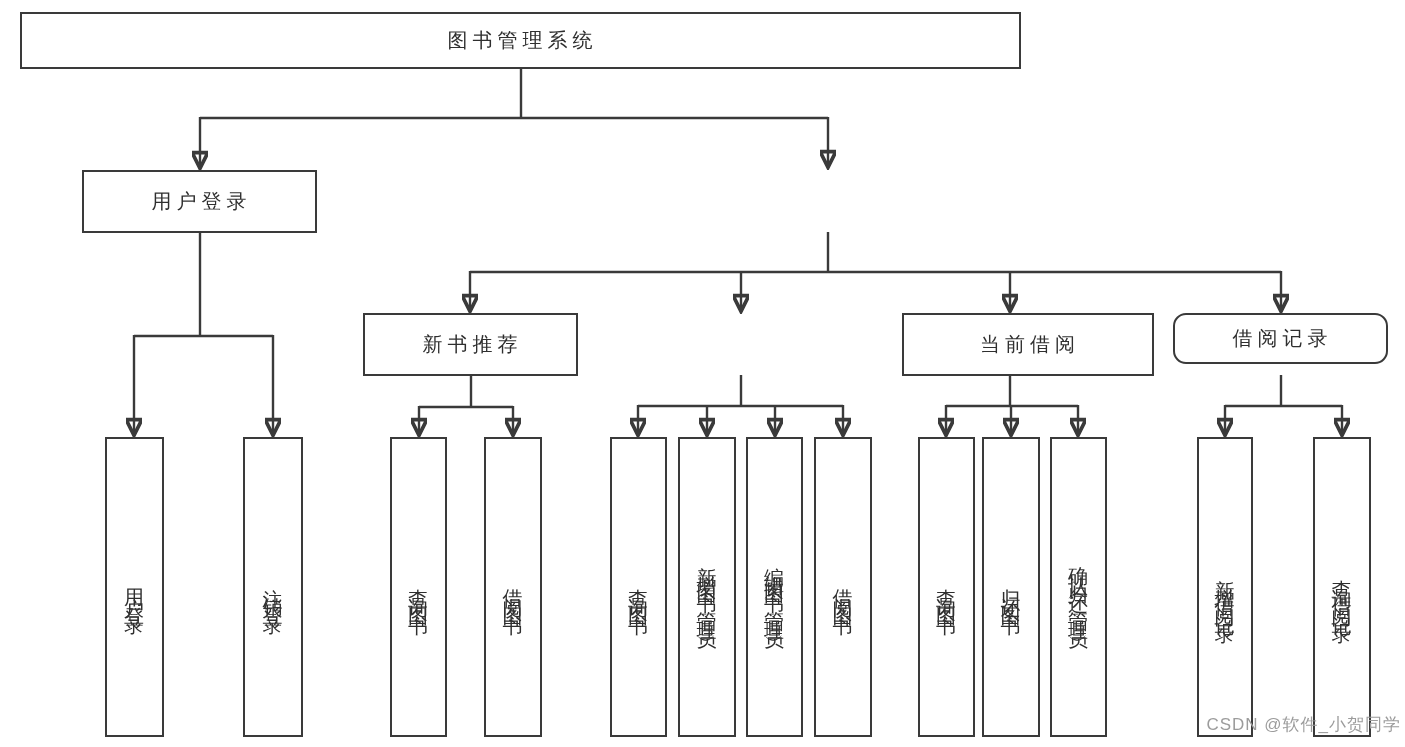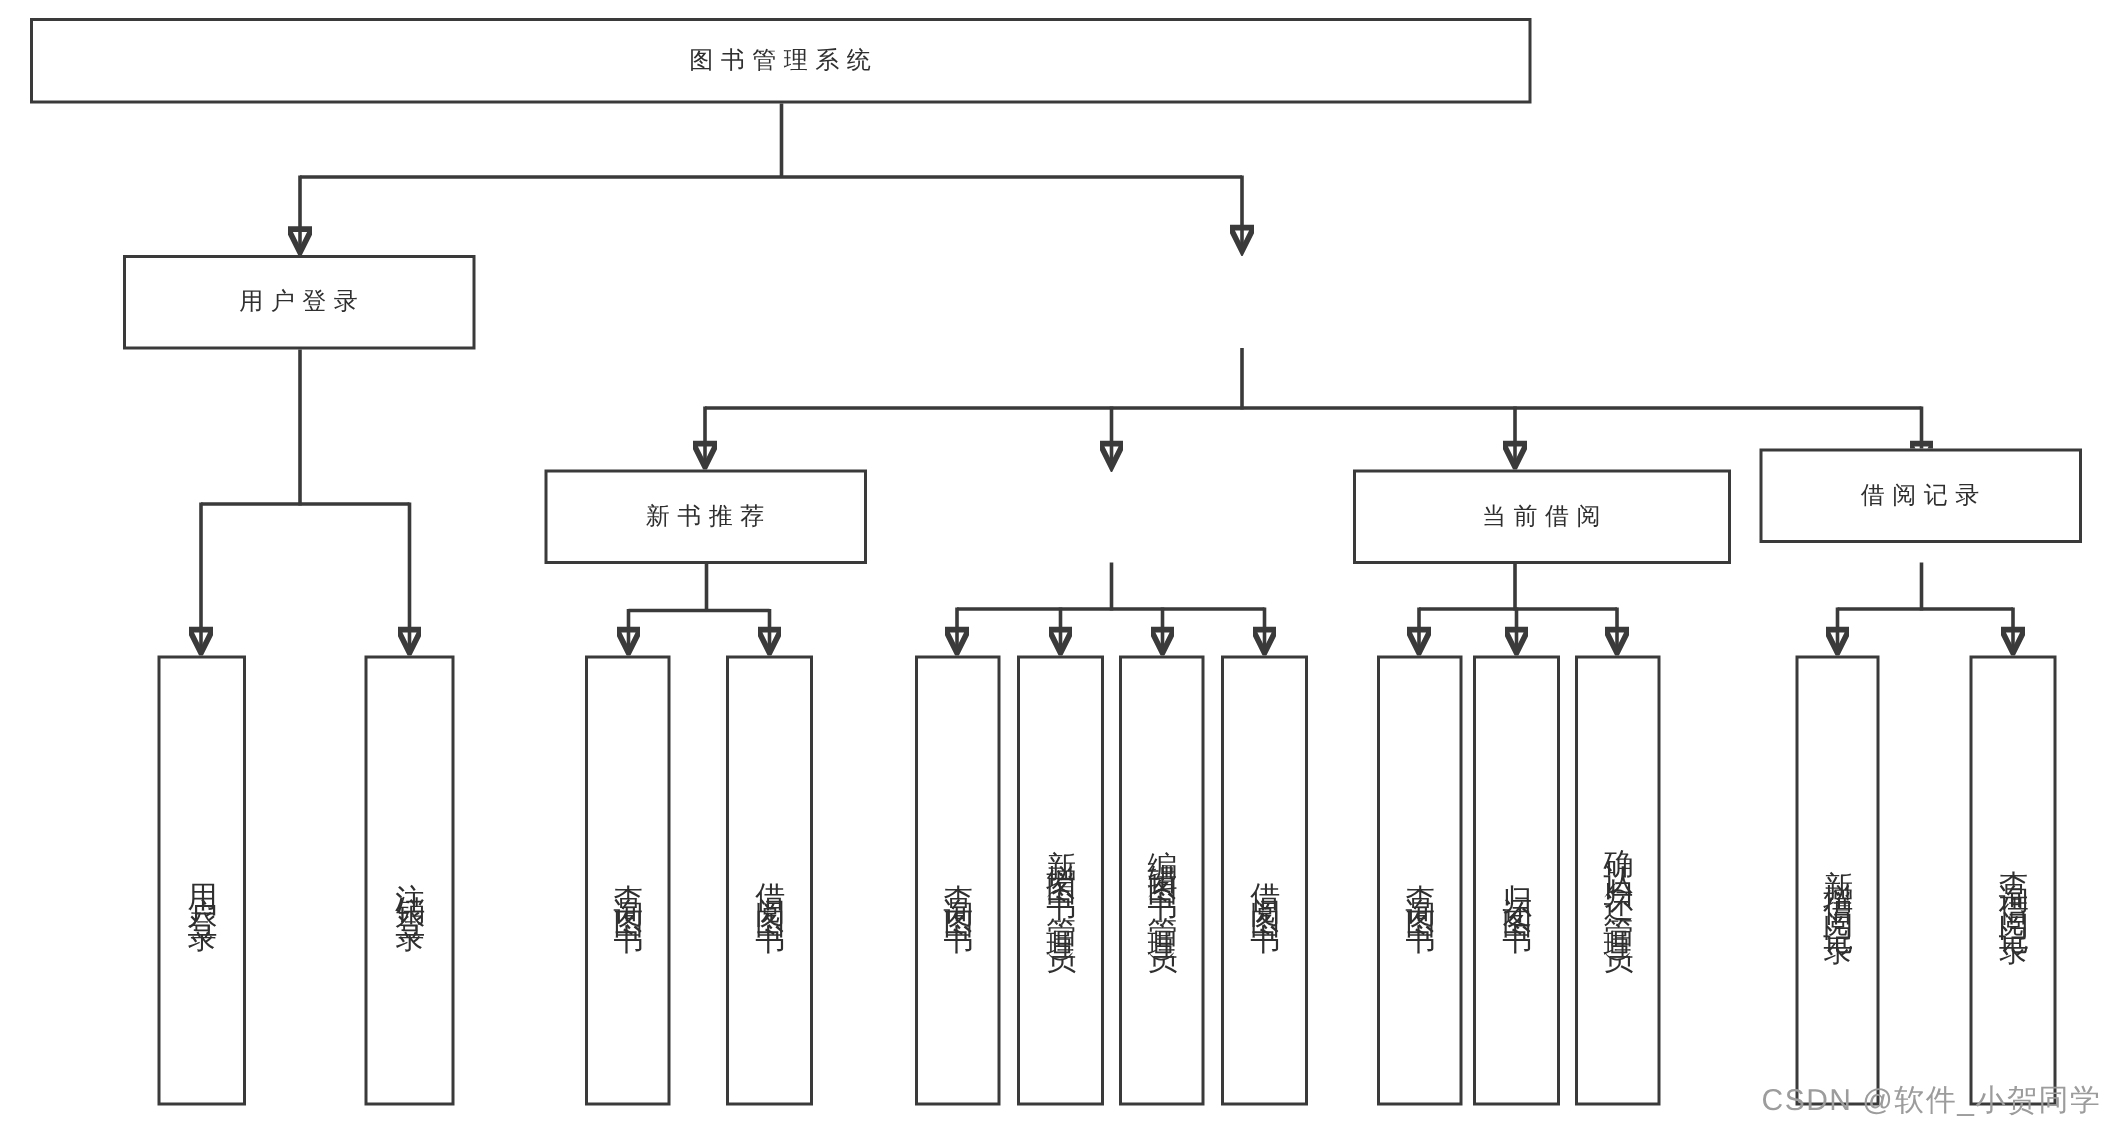--- a/index.html
+++ b/index.html
@@ -15,36 +15,36 @@
     font-family:"Liberation Sans","DejaVu Sans",sans-serif;
     color:var(--text);
   }
   .canvas{position:absolute;inset:0;}
   svg.connectors{position:absolute;left:0;top:0;color:var(--line);}
   svg.connectors path{stroke:currentColor;stroke-width:2.4;fill:none;}
   .box{
     position:absolute;box-sizing:border-box;
     border:2.5px solid var(--line);background:#fff;
     display:flex;align-items:center;justify-content:center;
-    font-size:16px;letter-spacing:5px;white-space:nowrap;
+    font-size:20px;letter-spacing:5px;white-space:nowrap;
   }
   .box span{transform:translateX(2px);} 
   .vbox{
     position:absolute;box-sizing:border-box;
     border:2.5px solid var(--line);background:#fff;
     display:flex;align-items:center;justify-content:center;
   }
   .vbox span{
     writing-mode:vertical-rl;text-orientation:mixed;
     font-size:20px;letter-spacing:9px;line-height:1.2;
     transform:translateY(4px);
   }
   .watermark{
-    position:absolute;right:4px;bottom:0;
-    font-size:20px;color:var(--watermark);letter-spacing:1px;
+    position:absolute;right:4px;bottom:11px;
+    font-size:17px;color:var(--watermark);letter-spacing:1px;
   }
 </style>
 </head>
 <body>
 
 <div class="canvas">
 
   <svg class="connectors" width="1405" height="747" viewBox="0 0 1405 747" aria-hidden="true">
     <defs>
       <marker id="arrow" viewBox="0 0 10 10" refX="8.5" refY="5" markerWidth="9" markerHeight="6.5" orient="auto">
@@ -114,21 +114,21 @@
   <div class="box" style="left:82px;top:170px;width:235px;height:63px;">
     <span>用户登录</span>
   </div>
 
   <div class="box" style="left:363px;top:313px;width:215px;height:63px;">
     <span>新书推荐</span>
   </div>
   <div class="box" style="left:902px;top:313px;width:252px;height:63px;">
     <span>当前借阅</span>
   </div>
-  <div class="box" style="left:1173px;top:299px;width:215px;height:63px;">
+  <div class="box" style="left:1173px;top:313px;width:215px;height:51px;border-radius:13px;">
     <span>借阅记录</span>
   </div>
 
   <div class="vbox" style="left:105px;top:437px;width:59px;height:300px;">
     <span>用户登录</span>
   </div>
   <div class="vbox" style="left:243px;top:437px;width:60px;height:300px;">
     <span>注销登录</span>
   </div>
 

